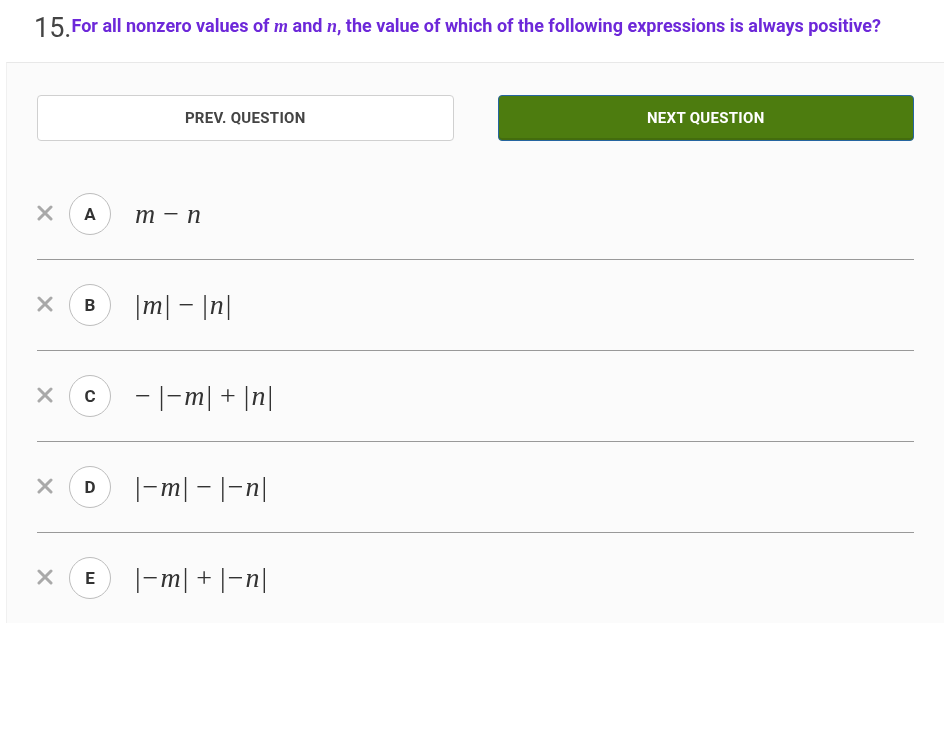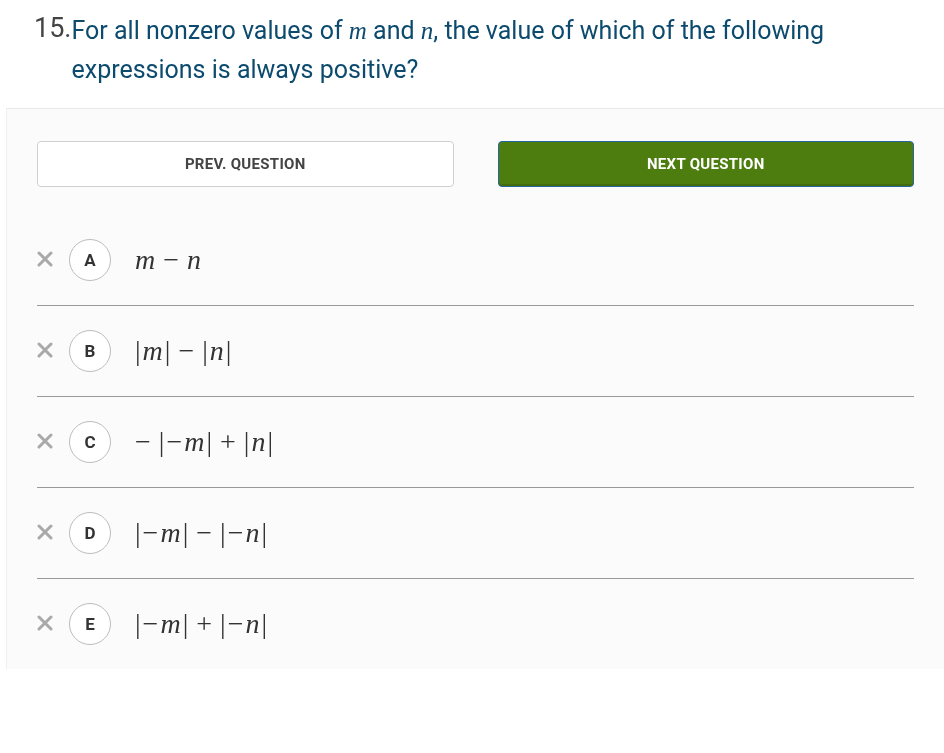--- a/index.html
+++ b/index.html
@@ -16,24 +16,24 @@
     padding: 12px 20px 18px 34px;
     align-items: flex-start;
   }
   .question-number {
     font-size: 27px;
     color: #444;
     font-weight: 400;
     flex-shrink: 0;
   }
   .question-text {
-    font-size: 25px;
-    color: #0c4a6e;
+    font-size: 18px;
+    color: #6d28d9;
     line-height: 1.55;
-    font-weight: 400;
+    font-weight: 700;
   }
   .question-text .math-var {
     font-family: Georgia, "Times New Roman", serif;
     font-style: italic;
   }
   .answer-panel {
     background: #fbfbfb;
     border-top: 1px solid #e8e8e8;
     border-left: 1px solid #f0f0f0;
     margin-left: 6px;

